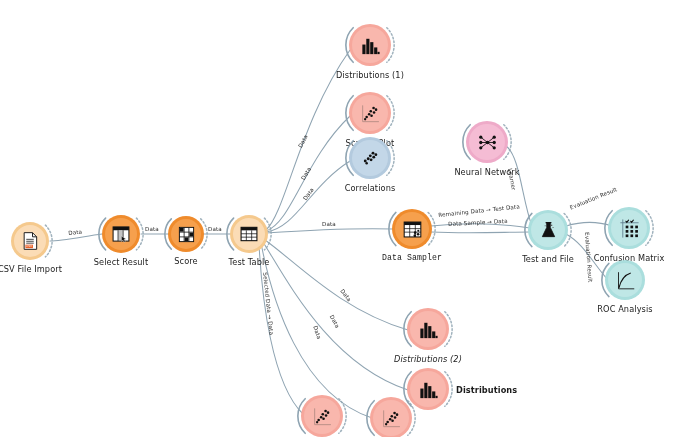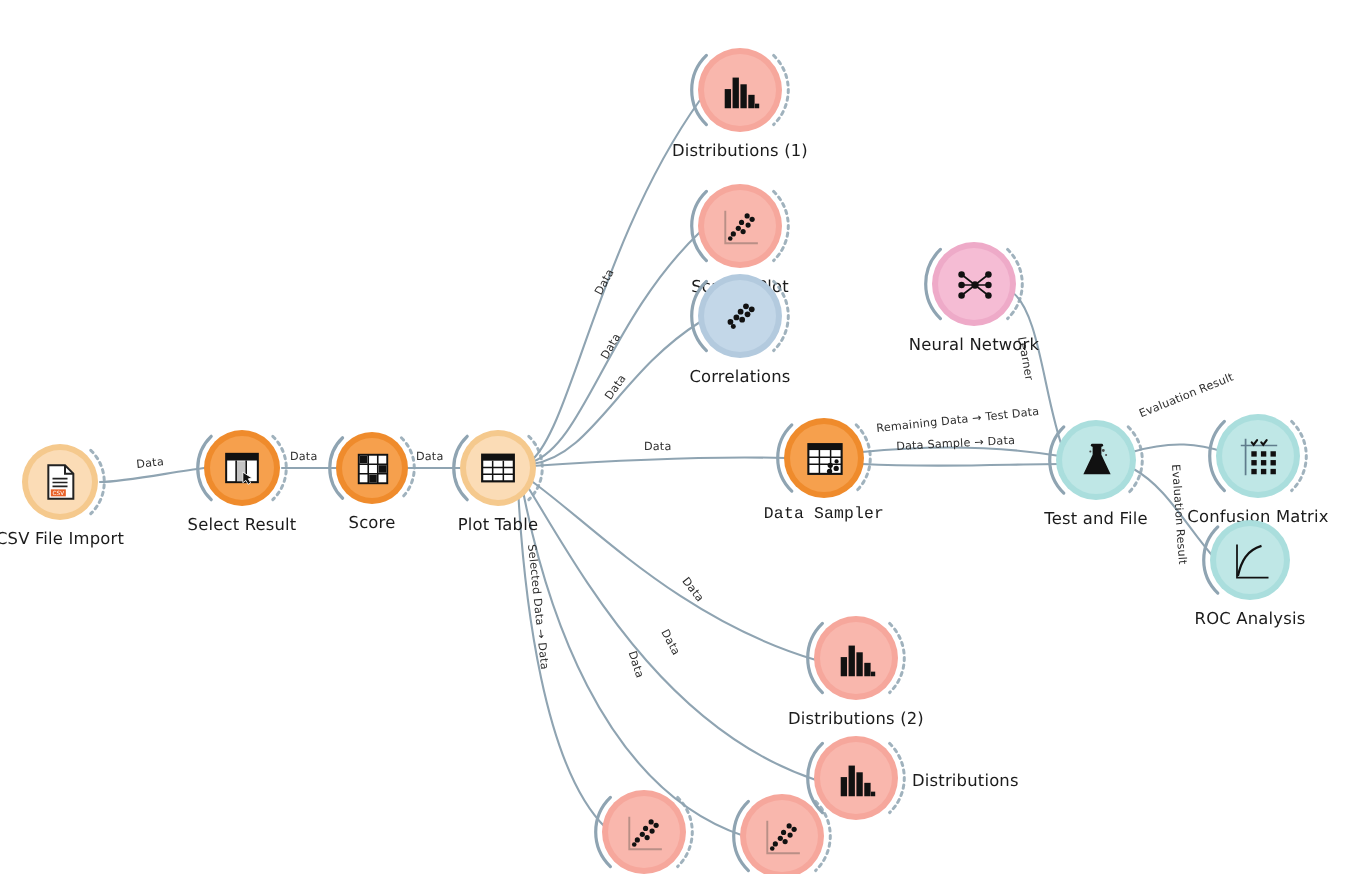--- a/index.html
+++ b/index.html
@@ -46,20 +46,21 @@
     transform: translateX(-50%);
     white-space: nowrap;
     color: #1c1c1c;
     font-size: 8.2px;
     letter-spacing: .1px;
     text-align: center;
   }
   .node-label.right {
     left: auto;
     transform: none;
+    font-weight: bold;
   }
   .edge-label {
     position: absolute;
     white-space: nowrap;
     color: #2e2e2e;
     font-size: 5.6px;
     letter-spacing: .1px;
     transform-origin: 0 0;
   }
   svg.icon { display: block; }
@@ -167,21 +168,21 @@
         <rect x="2.5" y="4" width="19" height="16" fill="#fff" stroke="#111" stroke-width="1.3"></rect>
         <rect x="2.5" y="4" width="19" height="3.6" fill="#111"></rect>
         <path d="M8.8 7.6v12.4M15.2 7.6v12.4M2.5 11.7h19M2.5 15.8h19" stroke="#111" stroke-width=".9"></path>
       </svg>
           </span>
         </div>
         <svg width="60" height="60" viewBox="0 0 60 60" style="position: absolute; left: 50%; top: 50%; transform: translate(-50%, -50%);">
           <path d="M 14.600000000000001,14.16 A 22 22 0 0 0 14.600000000000001,45.84" fill="none" stroke="#8fa4b2" stroke-width="1.6" stroke-linecap="round"></path>
           <path d="M 45.4,14.16 A 22 22 0 0 1 45.4,45.84" fill="none" stroke="#8fa4b2" stroke-width="1.5" stroke-dasharray="1.6 2.2" stroke-linecap="round" opacity=".85"></path>
         </svg>
-        <div class="node-label" style="top: 23px;">Plot Table</div>
+        <div class="node-label" style="top: 23px;">Test Table</div>
       </div>
       <div class="node" style="left: 370px; top: 45px;">
         <div class="node-body" style="width: 36px; height: 36px; background: rgb(249, 183, 173); box-shadow: rgb(246, 167, 156) 0px 0px 0px 3px;">
           <span>
             <svg class="icon" width="23" height="23" viewBox="0 0 24 24">
         <g fill="#111">
           <rect x="3.5" y="11" width="3.3" height="10"></rect>
           <rect x="7.6" y="5" width="3.3" height="16"></rect>
           <rect x="11.7" y="8.5" width="3.3" height="12.5"></rect>
           <rect x="15.8" y="14" width="3.3" height="7"></rect>
@@ -364,21 +365,21 @@
           <rect x="15.8" y="14" width="3.3" height="7"></rect>
         </g>
         <rect x="19.3" y="18.6" width="2.2" height="2.4" fill="#111"></rect>
       </svg>
           </span>
         </div>
         <svg width="64" height="64" viewBox="0 0 64 64" style="position: absolute; left: 50%; top: 50%; transform: translate(-50%, -50%);">
           <path d="M 15.200000000000003,14.719999999999999 A 24 24 0 0 0 15.200000000000003,49.28" fill="none" stroke="#8fa4b2" stroke-width="1.6" stroke-linecap="round"></path>
           <path d="M 48.8,14.719999999999999 A 24 24 0 0 1 48.8,49.28" fill="none" stroke="#8fa4b2" stroke-width="1.5" stroke-dasharray="1.6 2.2" stroke-linecap="round" opacity=".85"></path>
         </svg>
-        <div class="node-label" style="top: 25px;">Distributions (2)</div>
+        <div class="node-label" style="top: 25px; font-style: italic;">Distributions (2)</div>
       </div>
       <div class="node" style="left: 428px; top: 389px;">
         <div class="node-body" style="width: 36px; height: 36px; background: rgb(249, 183, 173); box-shadow: rgb(246, 167, 156) 0px 0px 0px 3px;">
           <span>
             <svg class="icon" width="23" height="23" viewBox="0 0 24 24">
         <g fill="#111">
           <rect x="3.5" y="11" width="3.3" height="10"></rect>
           <rect x="7.6" y="5" width="3.3" height="16"></rect>
           <rect x="11.7" y="8.5" width="3.3" height="12.5"></rect>
           <rect x="15.8" y="14" width="3.3" height="7"></rect>

